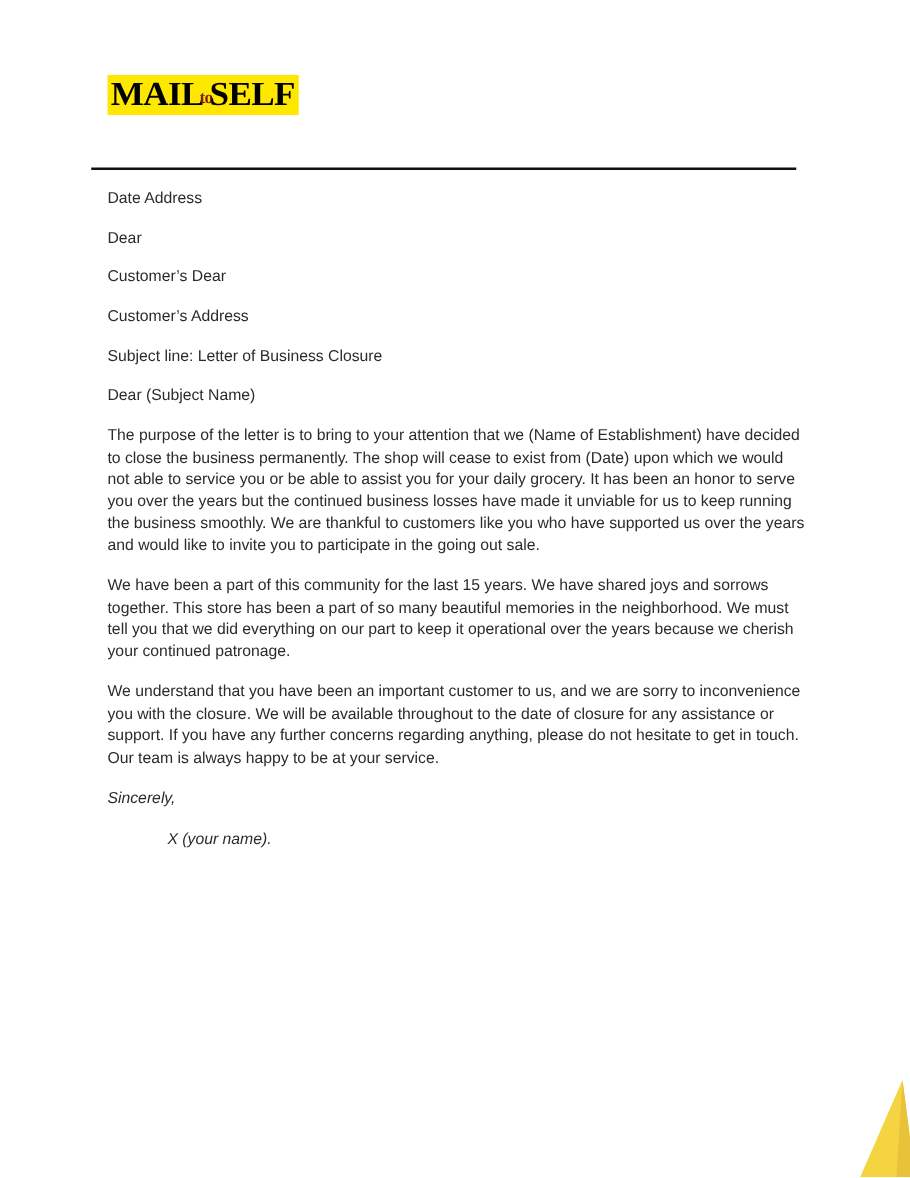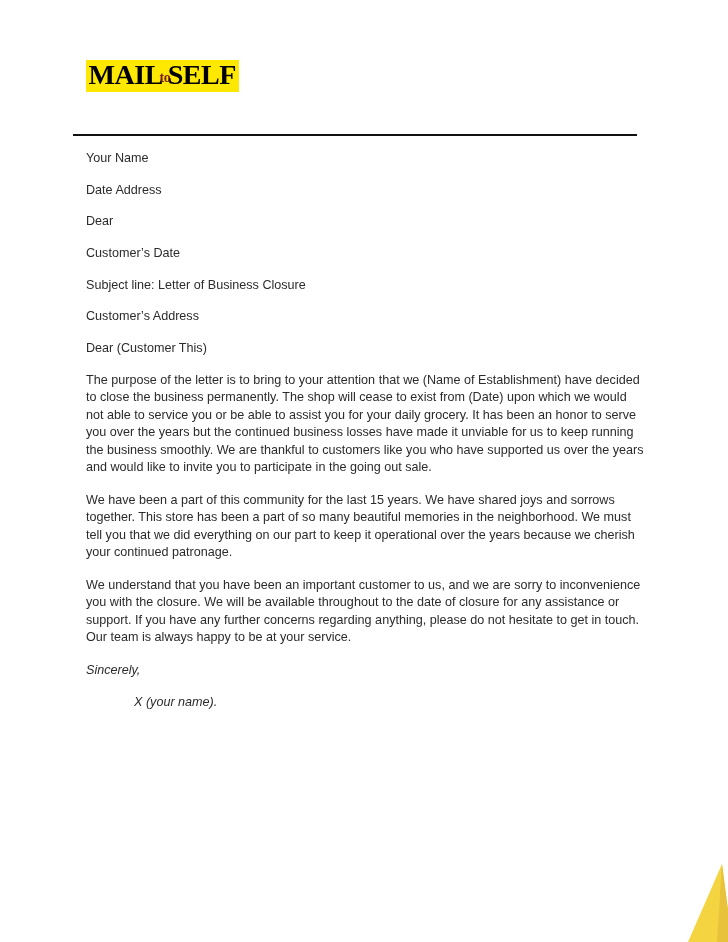--- a/index.html
+++ b/index.html
@@ -114,28 +114,27 @@
   <div class="logo-wrap">
     <div class="logo">
       <span class="logo-word">MAIL</span><span class="logo-to">to</span><span class="logo-word">SELF</span>
     </div>
   </div>
 
   <hr class="divider">
 
   <div class="letter">
 
-    <p class="field">Your Name</p>
     <p class="field">Date Address</p>
     <p class="field">Dear</p>
-    <p class="field">Customer’s Date</p>
+    <p class="field">Customer’s Dear</p>
+    <p class="field">Customer’s Address</p>
     <p class="field">Subject line: Letter of Business Closure</p>
-    <p class="field">Customer’s Address</p>
 
-    <p class="field">Dear (Customer This)</p>
+    <p class="field">Dear (Subject Name)</p>
 
     <p class="para">The purpose of the letter is to bring to your attention that we (Name of Establishment) have decided to close the business permanently. The shop will cease to exist from (Date) upon which we would not able to service you or be able to assist you for your daily grocery. It has been an honor to serve you over the years but the continued business losses have made it unviable for us to keep running the business smoothly. We are thankful to customers like you who have supported us over the years and would like to invite you to participate in the going out sale.</p>
     <p class="para">We have been a part of this community for the last 15 years. We have shared joys and sorrows together. This store has been a part of so many beautiful memories in the neighborhood. We must tell you that we did everything on our part to keep it operational over the years because we cherish your continued patronage.</p>
     <p class="para">We understand that you have been an important customer to us, and we are sorry to inconvenience you with the closure. We will be available throughout to the date of closure for any assistance or support. If you have any further concerns regarding anything, please do not hesitate to get in touch. Our team is always happy to be at your service.</p>
 
     <p class="closing">Sincerely,</p>
     <p class="closing">X (your name).</p>
 
   </div>
 

